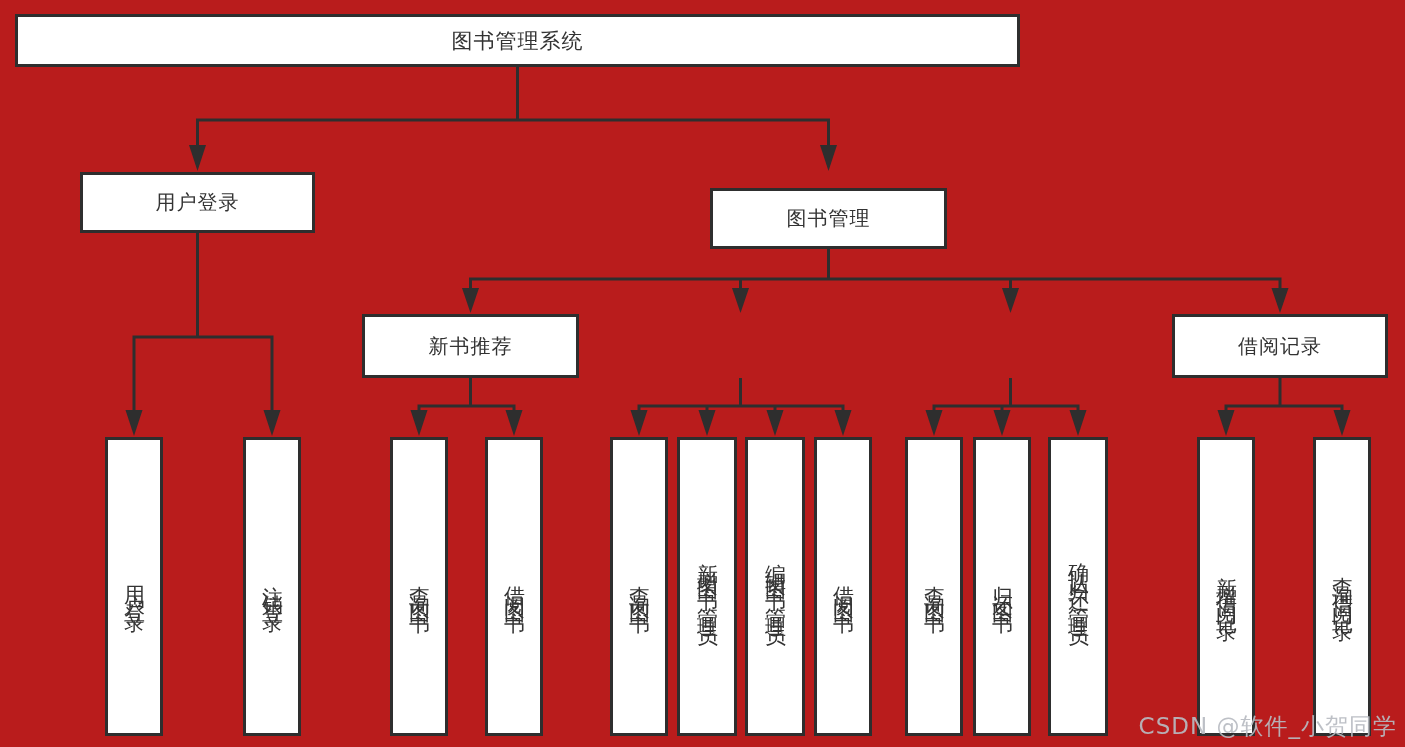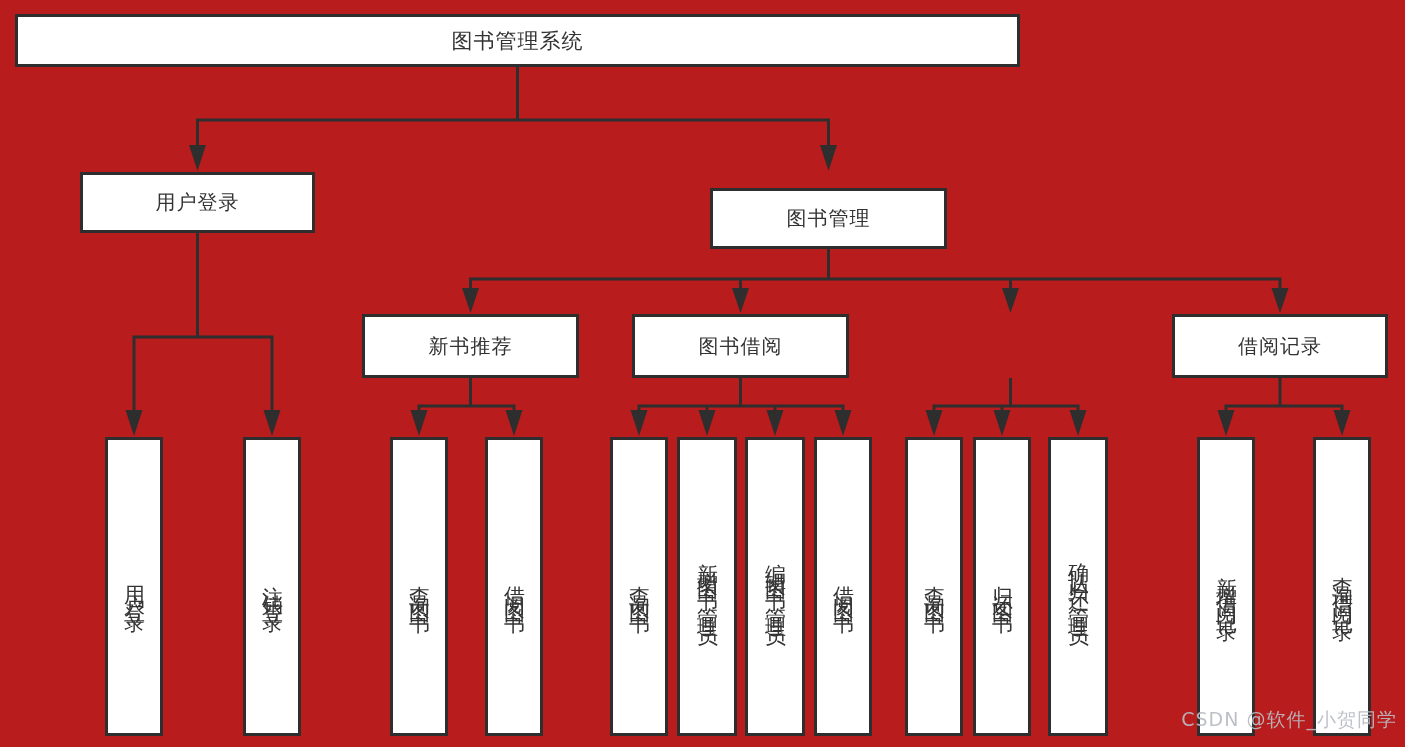--- a/index.html
+++ b/index.html
@@ -52,23 +52,23 @@
     stroke-width: 3;
     fill: none;
   }
   .arrowhead {
     fill: #2e2e2e;
     stroke: none;
   }
   #watermark {
     position: absolute;
     right: 8px;
-    bottom: 14px;
+    bottom: 5px;
     z-index: 5;
-    font-size: 19px;
+    font-size: 23px;
     color: rgba(183, 187, 193, 0.92);
     letter-spacing: 1px;
     white-space: nowrap;
   }
 </style>
 </head>
 <body>
 
 <div id="canvas">
 
@@ -128,23 +128,20 @@
   <div class="box h" style="left:80px; top:172px; width:235px; height:61px;">
     <span>用户登录</span>
   </div>
   <div class="box h" style="left:710px; top:188px; width:237px; height:61px;">
     <span>图书管理</span>
   </div>
 
   <div class="box h" style="left:362px; top:314px; width:217px; height:64px;">
     <span>新书推荐</span>
   </div>
-  <div class="box h" style="left:632px; top:314px; width:217px; height:64px;">
-    <span>图书借阅</span>
-  </div>
   <div class="box h" style="left:1172px; top:314px; width:216px; height:64px;">
     <span>借阅记录</span>
   </div>
 
   <div class="box v" style="left:105px; top:437px; width:58px; height:299px;">
     <span>用户登录</span>
   </div>
   <div class="box v" style="left:243px; top:437px; width:58px; height:299px;">
     <span>注销登录</span>
   </div>

